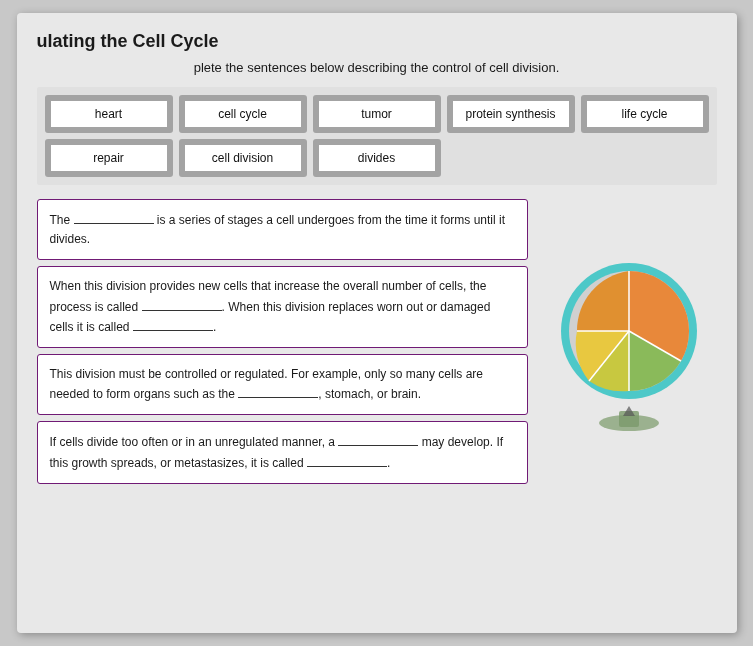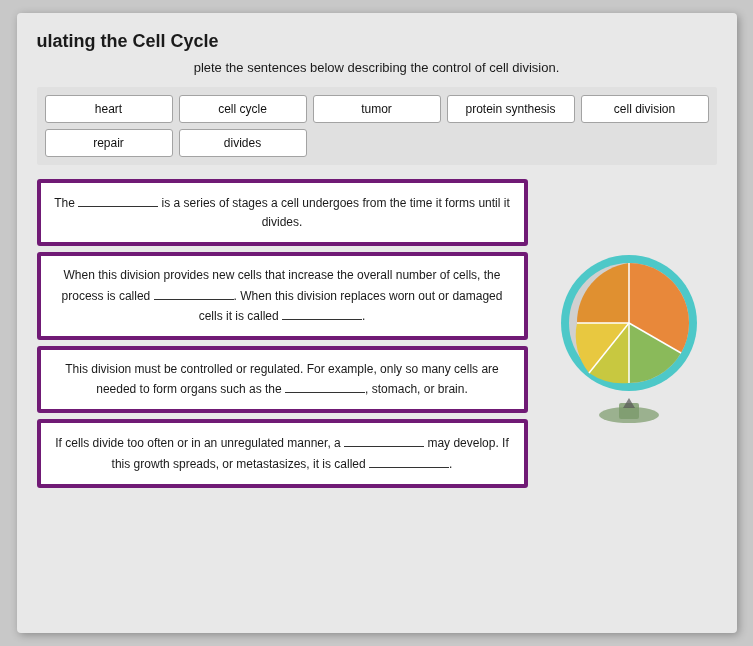--- a/index.html
+++ b/index.html
@@ -37,46 +37,45 @@
       display: grid;
       grid-template-columns: repeat(5, 1fr);
       gap: 6px;
       margin-bottom: 14px;
       background: #e0e0e0;
       padding: 8px;
       border-radius: 2px;
     }
     .word-card {
       background: white;
-      border: 1px solid #a3a3a3;
+      border: 6px solid #a3a3a3;
       border-radius: 3px;
       text-align: center;
       padding: 6px 4px;
       font-size: 12px;
       color: #111;
     }
     .content-area {
       display: flex;
       gap: 14px;
     }
     .questions-col {
       flex: 1;
       display: flex;
       flex-direction: column;
       gap: 6px;
     }
     .question-box {
       background: white;
-      border: 4px solid #701a75;
+      border: 1px solid #701a75;
       border-radius: 3px;
       padding: 10px 12px;
       font-size: 12px;
       color: #1a1a1a;
       line-height: 1.6;
-      text-align: center;
     }
     .blank {
       display: inline-block;
       border-bottom: 1px solid #333;
       min-width: 80px;
       height: 14px;
     }
     .diagram-col {
       width: 175px;
       display: flex;
@@ -91,23 +90,24 @@
 <div class="page">
   <div class="page-title">ulating the Cell Cycle</div>
   <div class="page-subtitle">plete the sentences below describing the control of cell division.</div>
 
   <div class="word-bank">
 
     <div class="word-card">heart</div>
     <div class="word-card">cell cycle</div>
     <div class="word-card">tumor</div>
     <div class="word-card">protein synthesis</div>
+    <div class="word-card">life cycle</div>
 
+    <div class="word-card">repair</div>
     <div class="word-card">cell division</div>
-    <div class="word-card">repair</div>
     <div class="word-card">divides</div>
   </div>
 
   <div class="content-area">
     <div class="questions-col">
 
       <div class="question-box">
         <span>The <span class="blank"></span> is a series of stages a cell undergoes from the time it forms until it divides.</span>
       </div>
 

